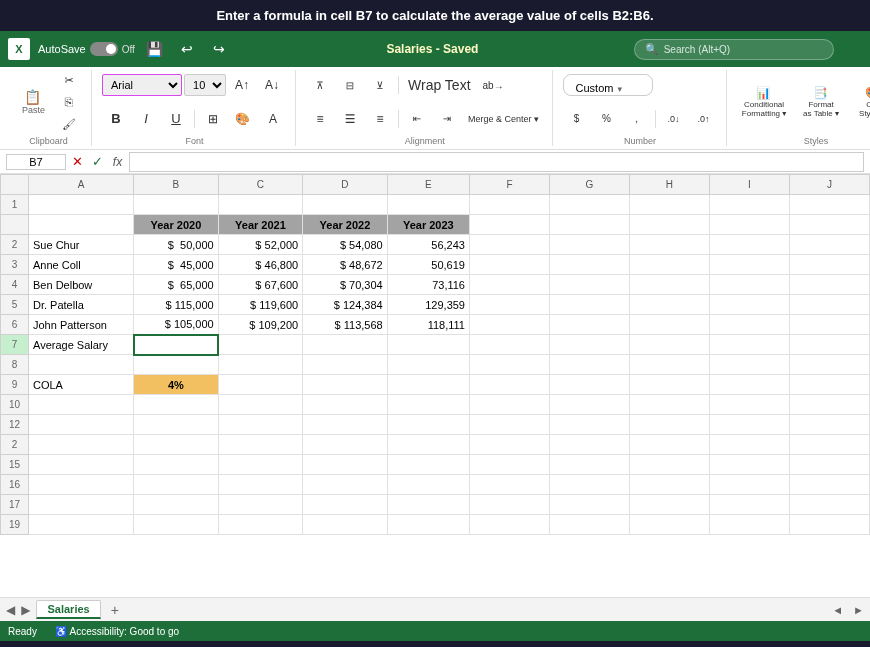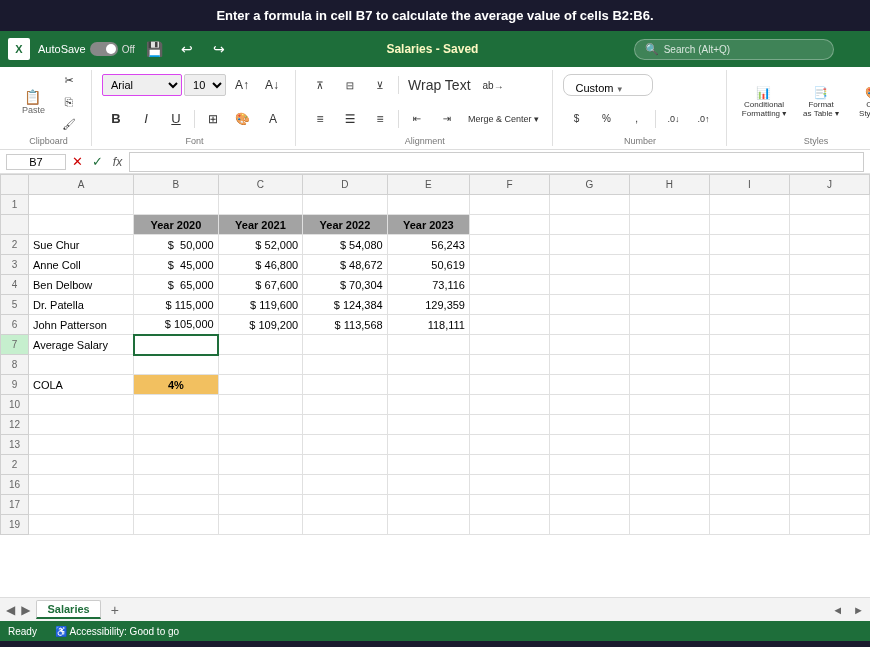--- a/index.html
+++ b/index.html
@@ -700,34 +700,34 @@
               <td class="col-c"></td>
               <td class="col-d"></td>
               <td class="col-e"></td>
               <td class="col-f"></td>
               <td class="col-g"></td>
               <td class="col-h"></td>
               <td class="col-i"></td>
               <td class="col-j"></td>
             </tr>
           <tr>
-              <td class="row-num">13</td>
+              <td class="row-num">2</td>
               <td class="col-a"></td>
               <td class="col-b"></td>
               <td class="col-c"></td>
               <td class="col-d"></td>
               <td class="col-e"></td>
               <td class="col-f"></td>
               <td class="col-g"></td>
               <td class="col-h"></td>
               <td class="col-i"></td>
               <td class="col-j"></td>
             </tr>
           <tr>
-              <td class="row-num">2</td>
+              <td class="row-num">15</td>
               <td class="col-a"></td>
               <td class="col-b"></td>
               <td class="col-c"></td>
               <td class="col-d"></td>
               <td class="col-e"></td>
               <td class="col-f"></td>
               <td class="col-g"></td>
               <td class="col-h"></td>
               <td class="col-i"></td>
               <td class="col-j"></td>

